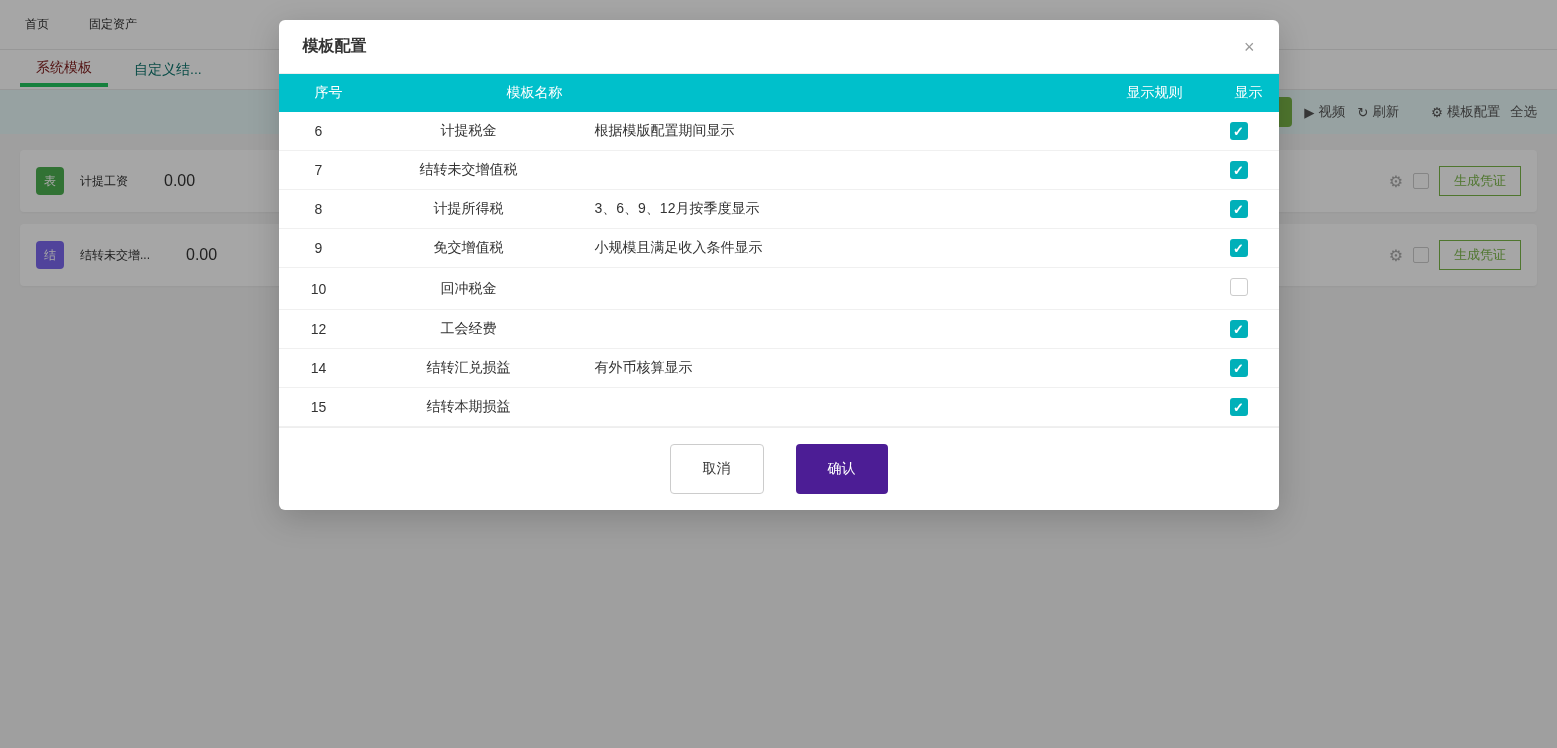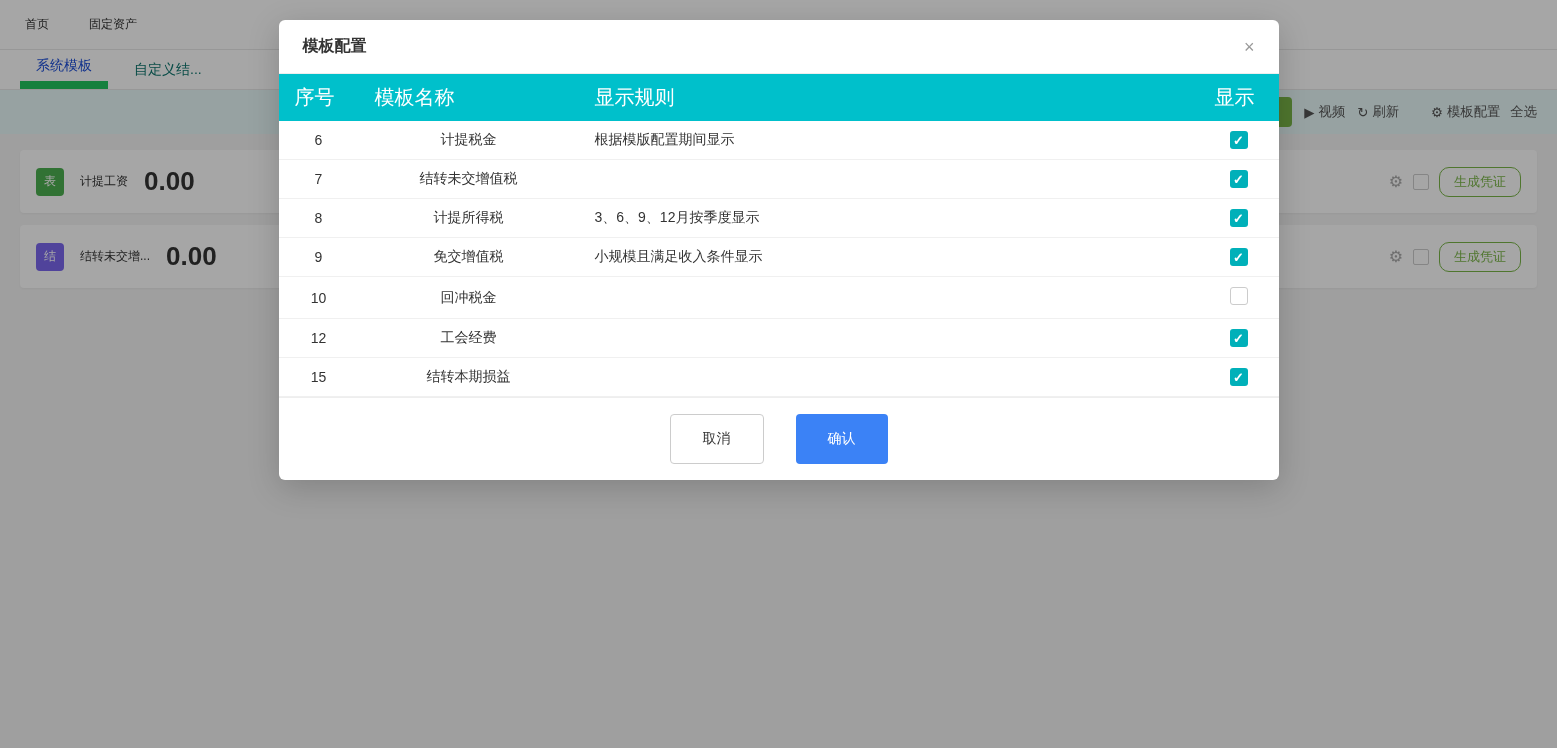--- a/index.html
+++ b/index.html
@@ -49,22 +49,22 @@
       gap: 10px;
       border-bottom: 1px solid #e8e8e8;
     }
     .sub-nav-tab {
       padding: 6px 16px;
       cursor: pointer;
       border-radius: 3px 3px 0 0;
       color: #0f766e;
     }
     .sub-nav-tab.active {
-      color: #1d4ed8;
-      border-bottom: 8px solid #22c55e;
+      color: #7f1d1d;
+      border-bottom: 4px solid #22c55e;
     }
 
     
     .toolbar {
       background: #e8f9f9;
       height: 44px;
       display: flex;
       align-items: center;
       justify-content: flex-end;
       padding: 0 20px;
@@ -127,27 +127,27 @@
     }
     .card-icon {
       width: 28px; height: 28px;
       background: #4caf50;
       border-radius: 4px;
       display: flex; align-items: center; justify-content: center;
       color: #fff;
       font-size: 12px;
     }
     .card-title { font-size: 12px; color: #333; }
-    .card-amount { font-size: 26px; font-weight: bold; color: #333; }
+    .card-amount { font-size: 16px; font-weight: normal; color: #333; margin-left: 20px; }
     .card-actions { margin-left: auto; display: flex; align-items: center; gap: 10px; }
     .btn-gen-voucher {
       border: 1px solid #7ab648;
       color: #7ab648;
       background: #fff;
-      border-radius: 10px;
+      border-radius: 0;
       padding: 5px 14px;
       cursor: pointer;
       font-size: 13px;
     }
     .gear-icon { color: #aaa; cursor: pointer; font-size: 16px; }
     .checkbox-icon { width: 16px; height: 16px; border: 1px solid #ccc; border-radius: 2px; cursor: pointer; }
 
     
     .overlay {
       position: absolute;
@@ -201,23 +201,23 @@
     .config-table {
       width: 100%;
       border-collapse: collapse;
     }
     .config-table thead tr {
       background: #00c0cb;
       color: #fff;
     }
     .config-table thead th {
       padding: 10px 16px;
-      text-align: left;
+      text-align: right;
       font-weight: normal;
-      font-size: 20px;
+      font-size: 14px;
     }
     .config-table thead th:first-child { width: 80px; }
     .config-table thead th:nth-child(2) { width: 220px; }
     .config-table thead th:nth-child(3) { }
     .config-table thead th:last-child { width: 80px; }
 
     .config-table tbody tr {
       border-bottom: 1px solid #f0f0f0;
     }
     .config-table tbody td {
@@ -269,21 +269,21 @@
     .btn-cancel {
       border: 1px solid #ccc;
       background: #fff;
       color: #333;
       border-radius: 4px;
       padding: 8px 32px;
       cursor: pointer;
       font-size: 14px;
     }
     .btn-confirm {
-      background: #3b82f6;
+      background: #4c1d95;
       color: #fff;
       border: none;
       border-radius: 4px;
       padding: 16px 32px;
       cursor: pointer;
       font-size: 14px;
       font-family: Liberation Serif, serif;
     }
 
     
@@ -400,20 +400,26 @@
               <td></td>
               <td style="text-align: center;"><div class="cb-unchecked"></div></td>
             </tr>
             <tr>
               <td>12</td>
               <td>工会经费</td>
               <td></td>
               <td style="text-align: center;"><div class="cb-checked"></div></td>
             </tr>
             <tr>
+              <td>14</td>
+              <td>结转汇兑损益</td>
+              <td>有外币核算显示</td>
+              <td style="text-align: center;"><div class="cb-checked"></div></td>
+            </tr>
+            <tr>
               <td>15</td>
               <td>结转本期损益</td>
               <td></td>
               <td style="text-align: center;"><div class="cb-checked"></div></td>
             </tr>
           </tbody>
       </table>
     </div>
     <div class="modal-footer">
       <button class="btn-cancel">取消</button>

